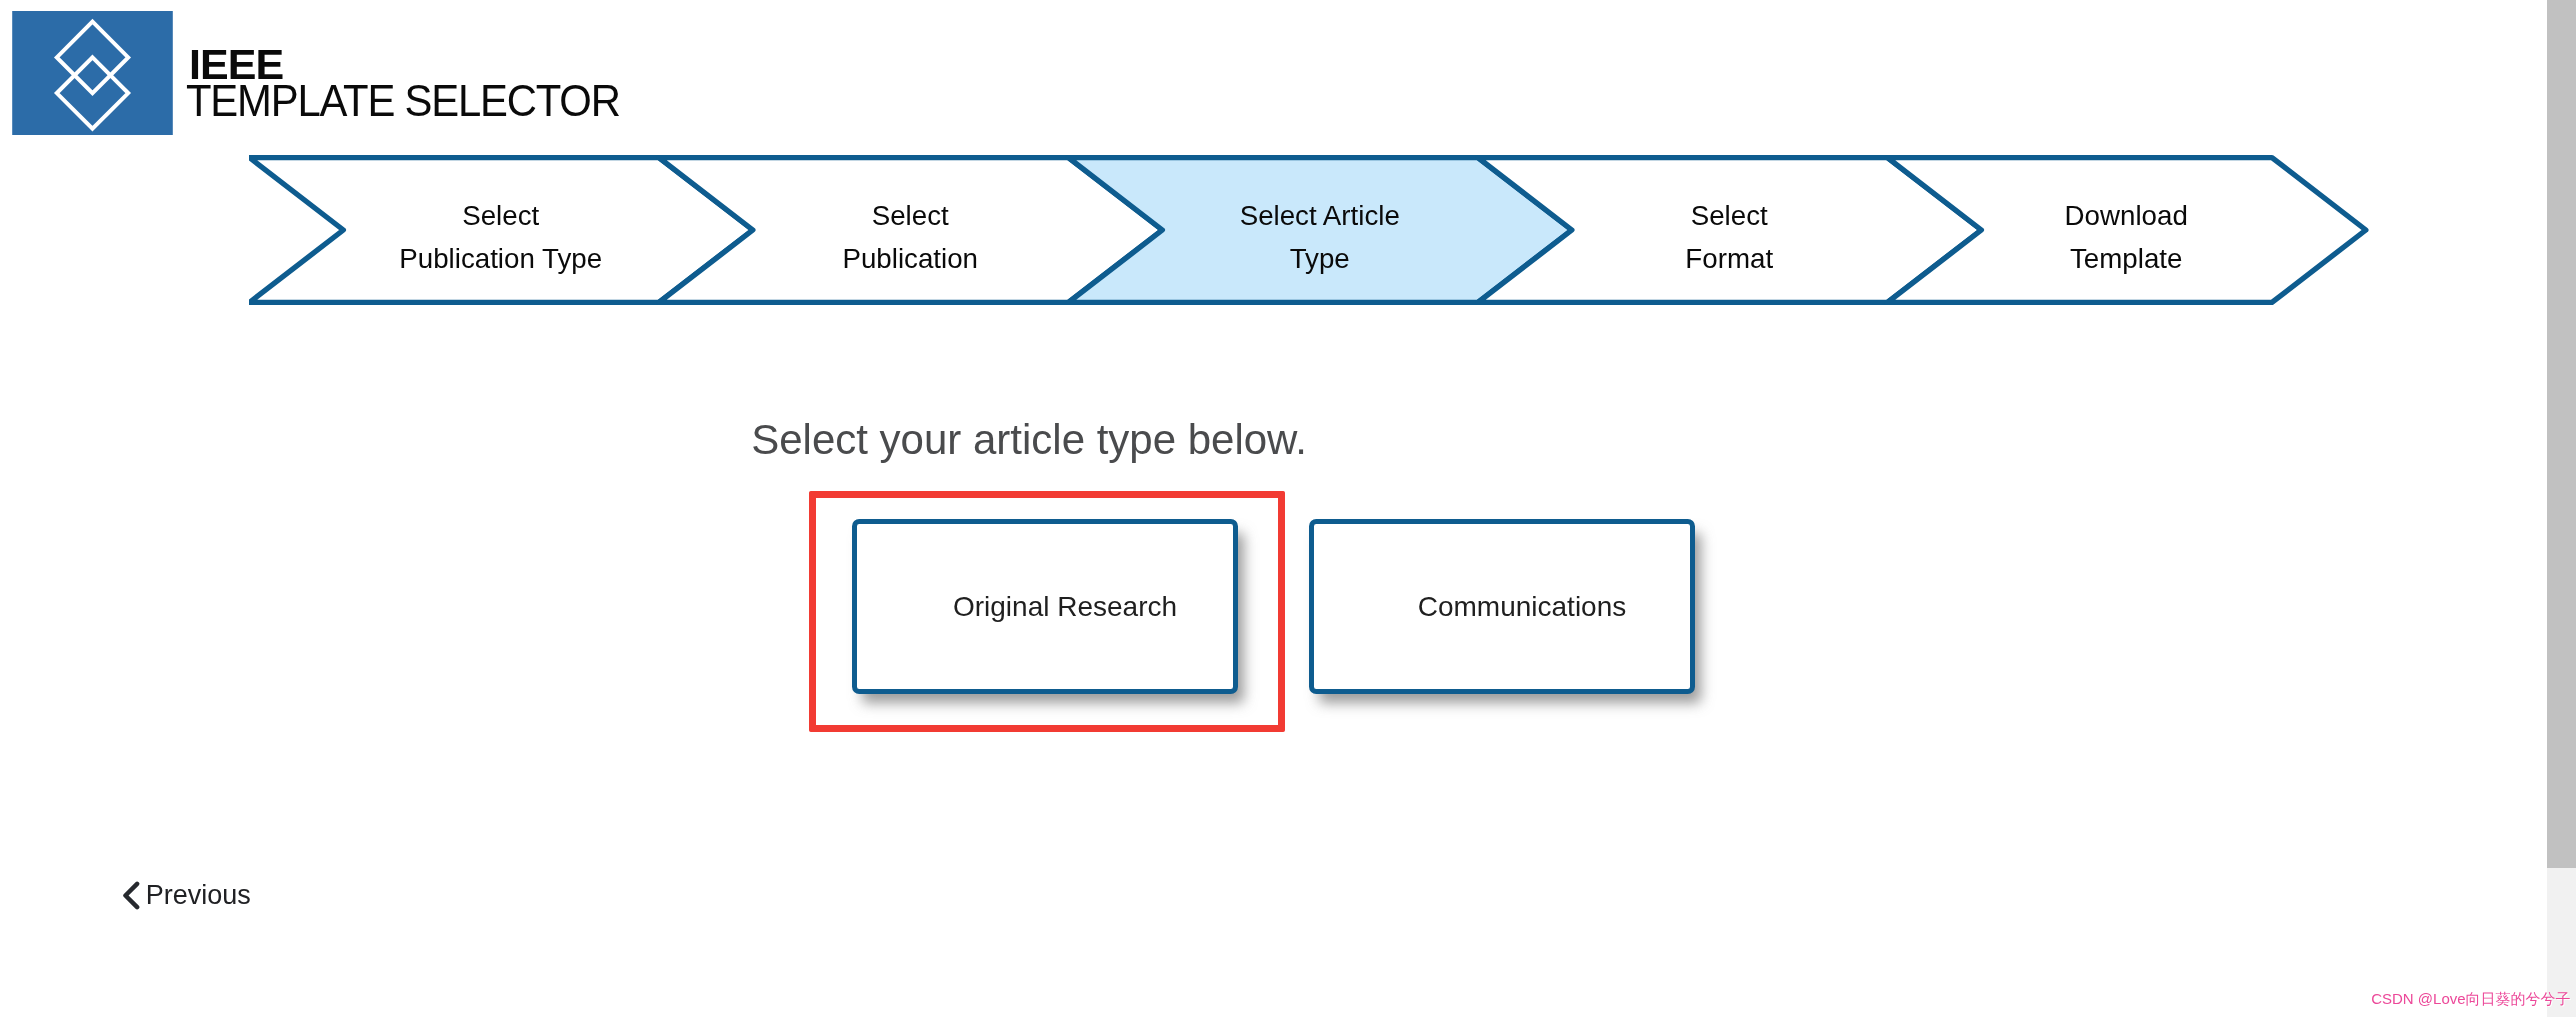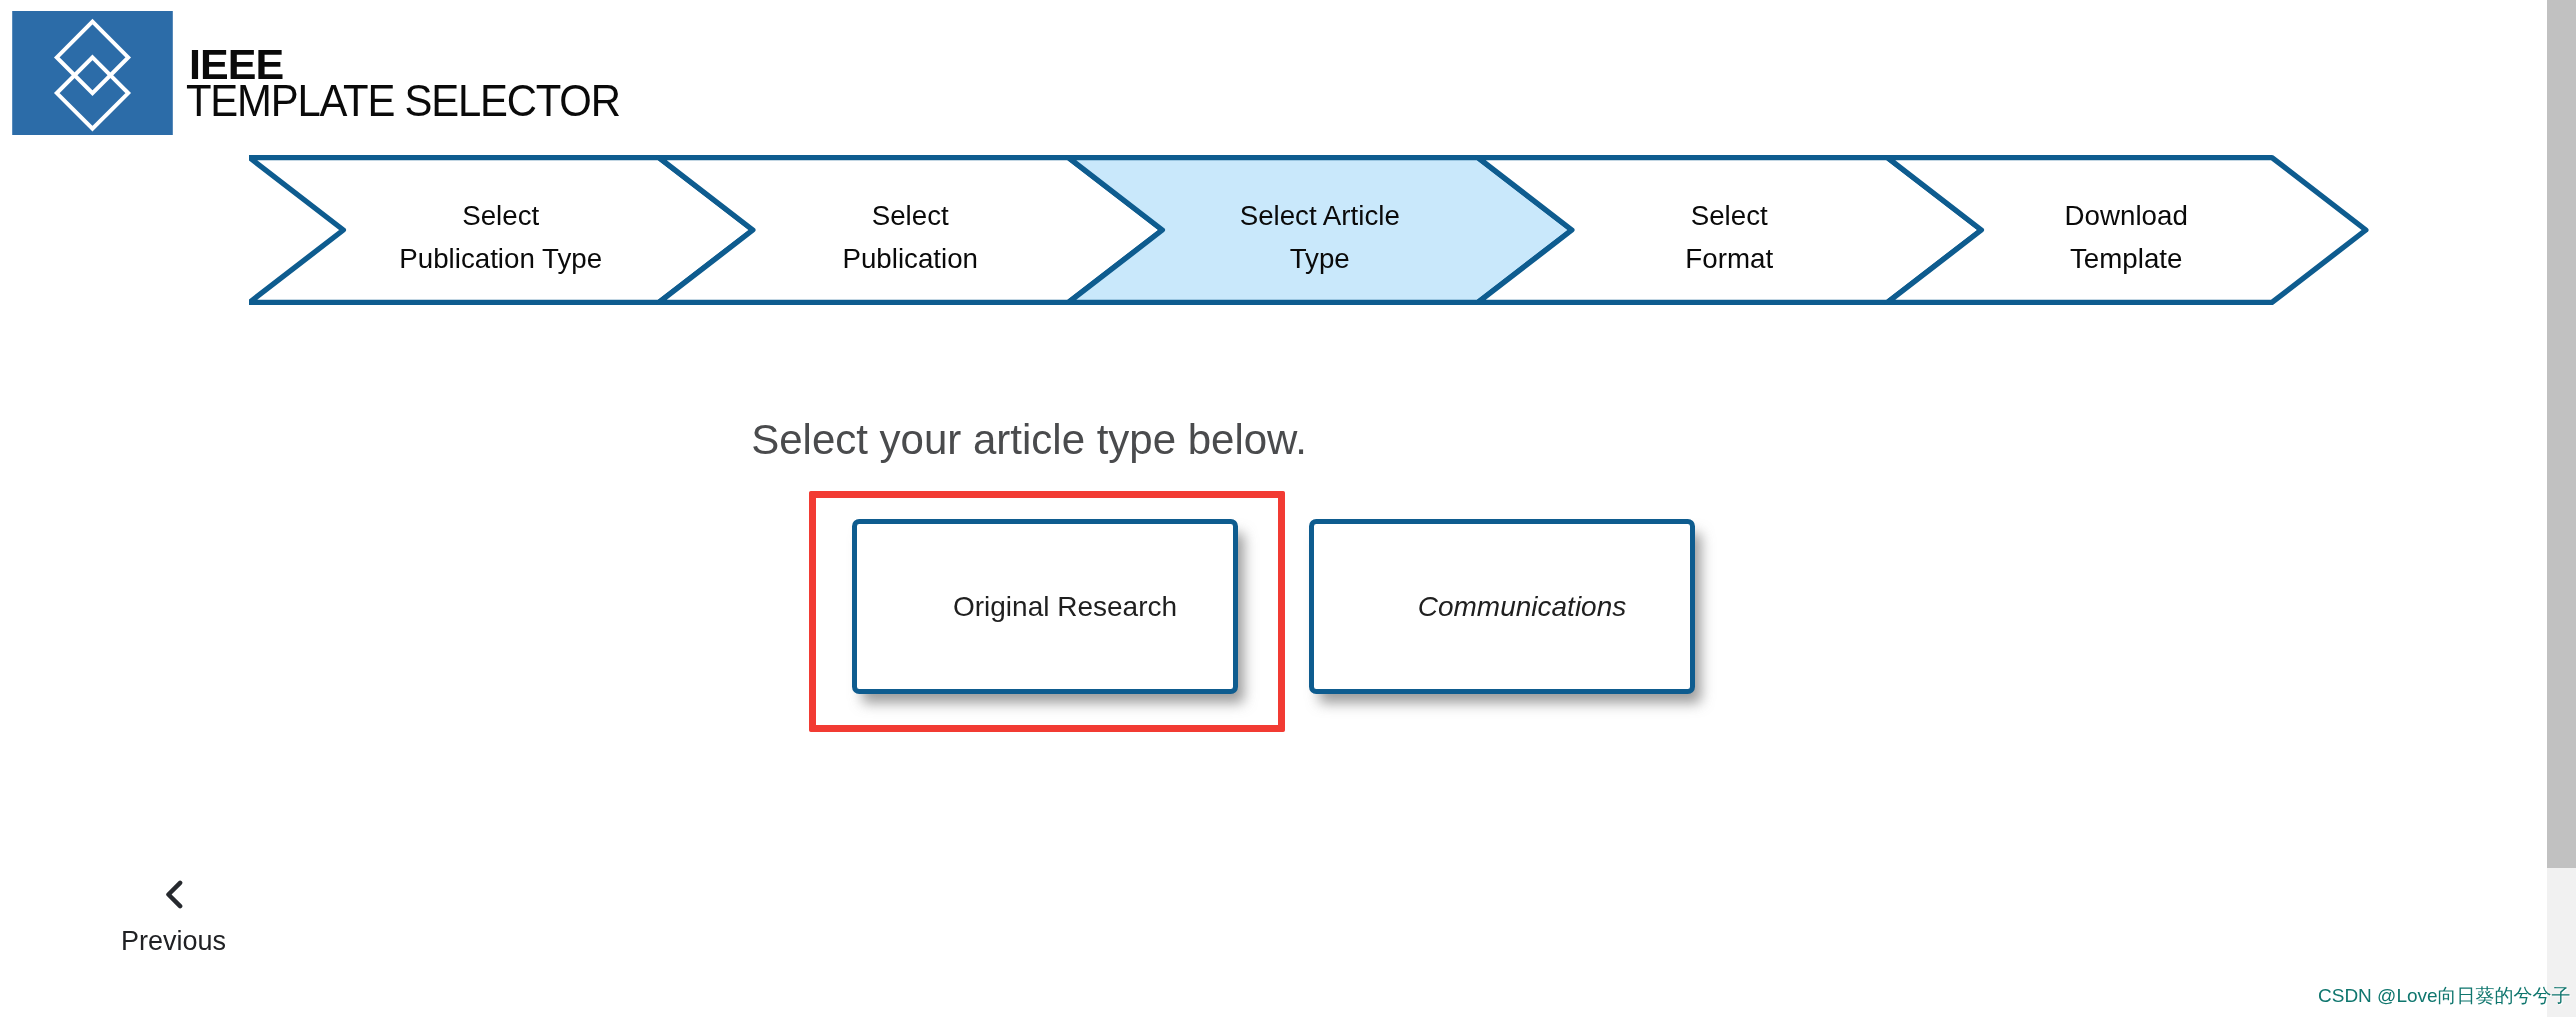--- a/index.html
+++ b/index.html
@@ -35,48 +35,48 @@
   }
   .article-btn {
     position: absolute; top: 519px; width: 386px; height: 175px;
     background: #ffffff; border: 5.4px solid #0e5c8f; border-radius: 7.2px;
     display: flex; align-items: center; justify-content: center;
     font-size: 28px; color: #1f1f1f; cursor: pointer;
     box-shadow: 8px 11.6px 12.5px -2.7px rgba(90,90,90,.6);
     padding-left: 40px;
   }
   .article-btn.first { left: 852px; }
-  .article-btn.second { left: 1309px; font-style: italic; }
+  .article-btn.second { left: 1309px; }
   .highlight-box {
     position: absolute; left: 809px; top: 491px; width: 476px; height: 241px;
     border: 7.2px solid #f23b33; border-radius: 1.8px; background: transparent;
     pointer-events: none; z-index: 5;
   }
 
   
   .previous-link {
     position: absolute; left: 121px; top: 880px;
-    display: flex; align-items: center; gap: 17px; cursor: pointer; flex-direction: column;
+    display: flex; align-items: center; gap: 5px; cursor: pointer;
   }
   .previous-label { font-size: 27px; color: #202124; }
 
   
   .scrollbar-track {
     position: absolute; right: 0; top: 0; width: 29.5px; height: 1018px;
     background: #f1f1f1; z-index: 8;
   }
   .scrollbar-thumb {
     position: absolute; left: 0; top: 0; width: 29.5px; height: 868px;
     background: #c1c1c1;
   }
 
   
   .watermark {
     position: absolute; right: 5.4px; bottom: 9px; z-index: 10;
-    font-size: 19px; color: #0f766e;
+    font-size: 15px; color: #ec4899;
     text-shadow: 0.9px 0.9px 0 rgba(255,255,255,.95);
     pointer-events: none;
   }
 </style>
 </head>
 <body>
 
 <div class="logo-box">
   <svg width="161" height="124" viewBox="0 0 180 139">
     <rect x="0" y="0" width="180" height="139" fill="#2c6ca8"></rect>

